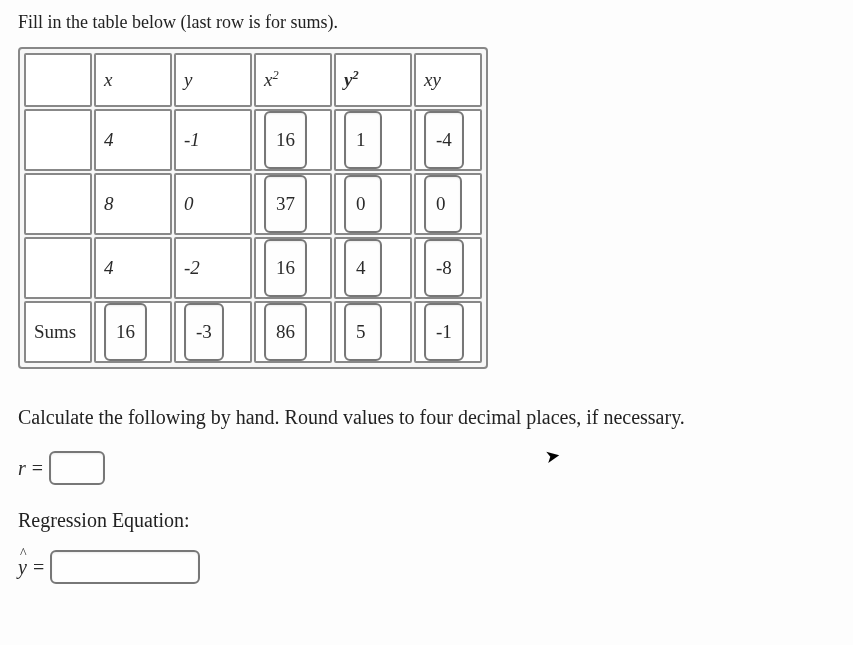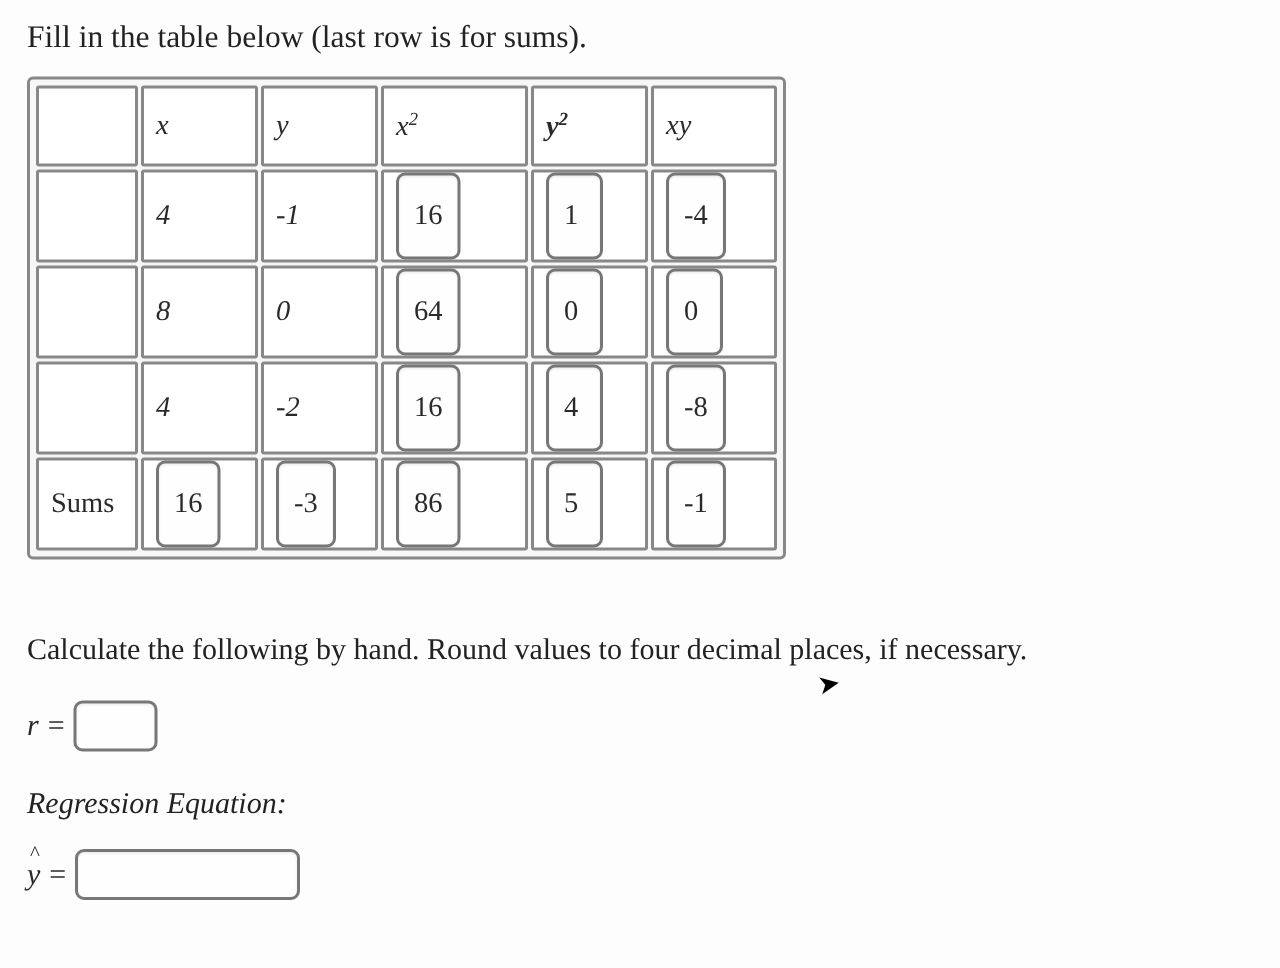--- a/index.html
+++ b/index.html
@@ -9,21 +9,21 @@
     }
     body {
       font-family: Georgia, 'Times New Roman', serif;
       background: #fdfdfd;
       padding: 12px 18px;
       color: #2a2a2a;
       width: 853px;
       height: 645px;
     }
     .instruction {
-      font-size: 21px;
+      font-size: 18px;
       margin-bottom: 14px;
       color: #222;
     }
     .table-wrap {
       display: inline-block;
       border: 2px solid #888;
       border-radius: 4px;
       padding: 2px;
       background: #f7f7f7;
     }
@@ -42,38 +42,38 @@
       font-family: Georgia, serif;
       text-align: left;
       border-radius: 2px;
     }
     th {
       font-weight: normal;
     }
     .col-label { width: 68px; }
     .col-x { width: 78px; }
     .col-y { width: 78px; }
-    .col-x2 { width: 98px; }
+    .col-x2 { width: 78px; }
     .col-y2 { width: 78px; font-weight: bold; }
-    .col-xy { width: 84px; }
+    .col-xy { width: 68px; }
     .input-cell {
       display: inline-block;
       border: 2px solid #777;
       border-radius: 6px;
       padding: 16px 10px;
       min-width: 38px;
       text-align: left;
       font-style: normal;
       background: #fefefe;
       box-shadow: inset 0 1px 2px rgba(0,0,0,0.08);
     }
     .sup { font-size: 0.65em; vertical-align: super; font-style: italic; }
     .second-instruction {
       font-size: 20px;
-      margin-top: 44px;
+      margin-top: 33px;
       margin-bottom: 22px;
       color: #222;
     }
     .eq-row {
       display: flex;
       align-items: center;
       gap: 6px;
       margin-bottom: 24px;
       font-size: 20px;
     }
@@ -88,21 +88,20 @@
       height: 34px;
       background: #fefefe;
       box-shadow: inset 0 1px 2px rgba(0,0,0,0.08);
     }
     .answer-box.small { width: 56px; }
     .answer-box.large { width: 150px; }
     .sub-label {
       font-size: 20px;
       margin-bottom: 18px;
       color: #222;
-      font-style: italic;
     }
     .hat { position: relative; display: inline-block; }
     .hat::before {
       content: "^";
       position: absolute;
       top: -10px;
       left: 2px;
       font-size: 14px;
       font-style: normal;
     }
@@ -138,21 +137,21 @@
     <td>4</td>
     <td>-1</td>
     <td><span class="input-cell">16</span></td>
     <td><span class="input-cell">1</span></td>
     <td><span class="input-cell">-4</span></td>
   </tr>
   <tr>
     <td class="col-label"></td>
     <td>8</td>
     <td>0</td>
-    <td><span class="input-cell">64</span></td>
+    <td><span class="input-cell">37</span></td>
     <td><span class="input-cell">0</span></td>
     <td><span class="input-cell">0</span></td>
   </tr>
   <tr>
     <td class="col-label"></td>
     <td>4</td>
     <td>-2</td>
     <td><span class="input-cell">16</span></td>
     <td><span class="input-cell">4</span></td>
     <td><span class="input-cell">-8</span></td>

